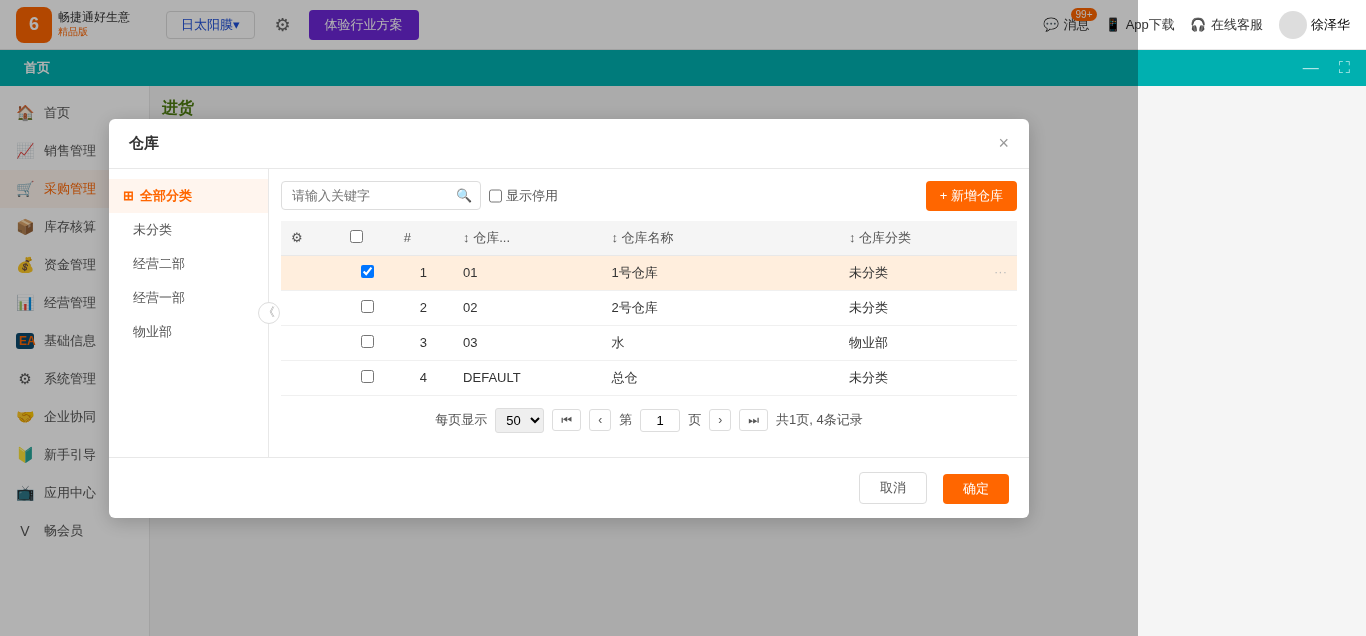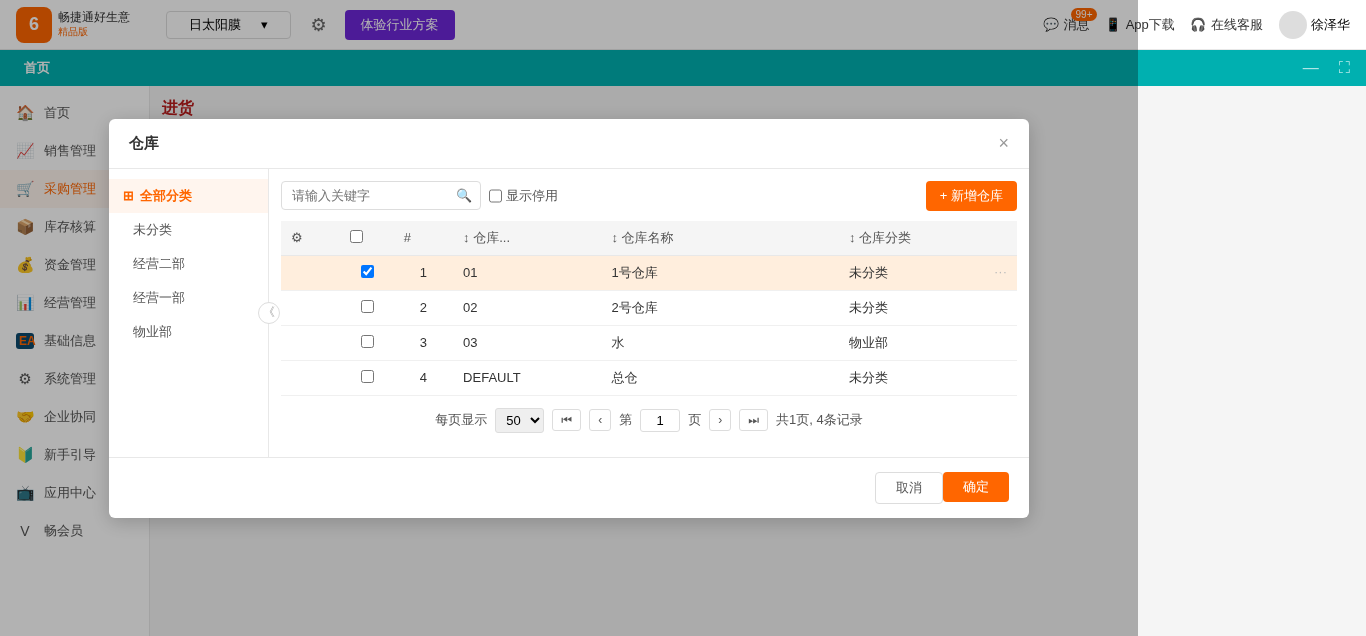--- a/index.html
+++ b/index.html
@@ -27,22 +27,22 @@
       border-radius: 8px;
       display: flex; align-items: center; justify-content: center;
       color: #fff; font-weight: bold; font-size: 18px;
       margin-right: 6px;
     }
     .logo-text { font-size: 12px; color: #333; line-height: 1.3; }
     .logo-sub { font-size: 10px; color: #f60; }
     .company-select {
       display: flex; align-items: center;
       border: 1px solid #ddd; border-radius: 4px;
-      padding: 4px 22px; cursor: pointer; margin-right: 12px;
-      background: #fff; color: #000000; font-size: 13px; gap: 20px;
+      padding: 4px 14px; cursor: pointer; margin-right: 12px;
+      background: #fff; color: #1d4ed8; font-size: 13px; gap: 0;
     }
     .gear-btn {
       width: 32px; height: 32px;
       display: flex; align-items: center; justify-content: center;
       cursor: pointer; color: #666; font-size: 18px; margin-right: 10px;
     }
     .industry-btn {
       background: #6d28d9; color: #fff; border: none;
       padding: 6px 16px; border-radius: 4px; cursor: pointer; font-size: 13px;
     }
@@ -93,21 +93,21 @@
     .sidebar-item.active { background: #fff5ee; color: #f60; border-right: 3px solid #f60; }
     .sidebar-icon { width: 18px; text-align: center; font-size: 15px; }
 
     
     .main-content {
       flex: 1;
       background: #f5f5f5;
       padding: 12px;
       position: relative;
     }
-    .page-title { font-size: 16px; font-weight: bold; color: #b91c1c; margin-bottom: 10px; }
+    .page-title { font-size: 16px; font-weight: bold; color: #4d7c0f; margin-bottom: 10px; }
     .toolbar {
       display: flex; align-items: center; gap: 8px; margin-bottom: 10px; flex-wrap: wrap;
     }
     .btn-orange {
       background: #f60; color: #fff; border: none;
       padding: 6px 14px; border-radius: 4px; cursor: pointer; font-size: 13px;
     }
     .btn-white {
       background: #fff; color: #333; border: 1px solid #ddd;
       padding: 6px 12px; border-radius: 4px; cursor: pointer; font-size: 13px;
@@ -236,22 +236,22 @@
       border: 1px solid #ddd; border-radius: 3px;
       padding: 3px 6px; width: 40px; text-align: center; font-size: 13px;
     }
     .per-page-select {
       border: 1px solid #ddd; border-radius: 3px;
       padding: 3px 6px; font-size: 13px;
     }
 
     
     .modal-footer {
-      display: flex; align-items: flex-start; justify-content: flex-end;
-      gap: 0; padding: 14px 20px;
+      display: flex; align-items: flex-end; justify-content: flex-end;
+      gap: 16px; padding: 14px 20px;
       border-top: 1px solid #e8e8e8;
     }
     .btn-cancel {
       border: 1px solid #ddd; background: #fff; color: #555;
       padding: 6px 20px; border-radius: 4px; cursor: pointer; font-size: 13px;
     }
     .btn-confirm {
       background: #f60; color: #fff; border: none;
       padding: 6px 20px; border-radius: 4px; cursor: pointer; font-size: 13px;
     }

